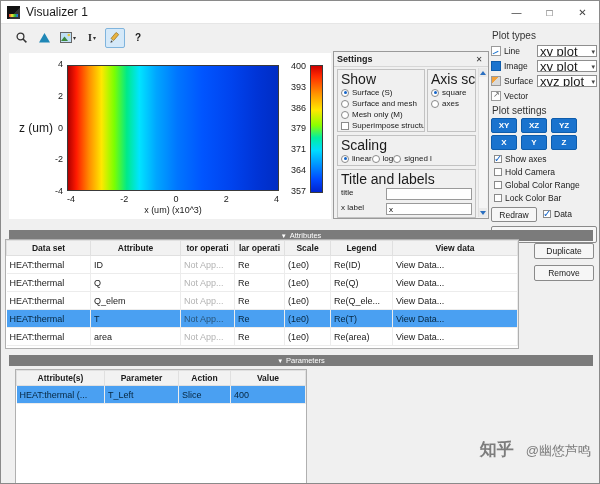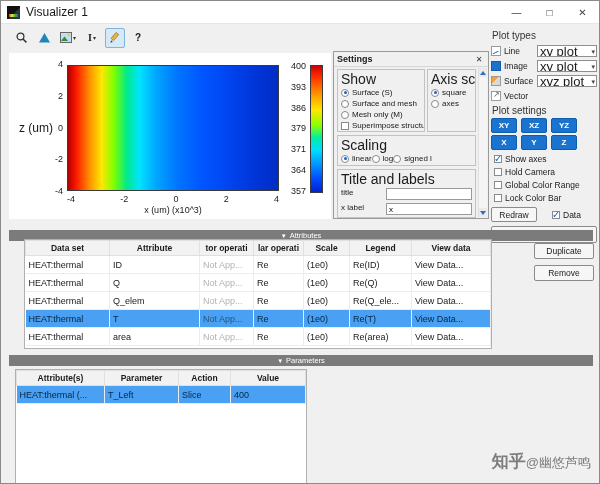--- a/index.html
+++ b/index.html
@@ -66,39 +66,39 @@
   .pt-icon.line::after{content:"";position:absolute;left:1px;top:5px;width:6px;height:2px;border-top:1.5px solid #1a73ce;transform:rotate(-25deg)}
   .pt-icon.surface{background:linear-gradient(135deg,#f3a33c 40%,#d9d9d9 40%)}
   .pt-icon.vector::after{content:"↗";position:absolute;left:1px;top:-2px;font-size:8px;color:#666}
   .pt-label{width:30px;flex:none}
   .psel{flex:1;height:12px;background:#fff;border:1px solid #8f8f8f;font-size:13px;padding:0 8px 0 2px;position:relative;white-space:nowrap;overflow:hidden;line-height:11px}
   .psel::after{content:"▾";position:absolute;right:1px;top:0;font-size:7px;color:#444}
   .btn-row{display:flex;gap:4px;margin:2px 0}
   .bbtn{width:26px;height:15px;background:#1a73ce;border:1px solid #0e5cab;border-radius:2px;color:#fff;font-size:8px;font-weight:bold;display:flex;align-items:center;justify-content:center}
   .ck-row{display:flex;align-items:center;gap:3px;height:13px;font-size:8.5px}
   .sbtn{background:#f6f6f6;border:1px solid #8a8a8a;border-radius:2px;font-size:8.5px;display:flex;align-items:center;justify-content:center}
-  .redraw-row{display:flex;align-items:center;gap:12px;margin-top:3px}
+  .redraw-row{display:flex;gap:3px;margin-top:3px}
   .redraw{width:46px;height:15px}
   .pnw{width:100%;height:17px;margin-top:4px}
   
   .secbar{position:absolute;left:8px;width:584px;height:11px;background:#7b7b7b;color:#fff;font-size:7.5px;display:flex;align-items:center;justify-content:center;gap:3px}
   .secbar .g{font-size:6px}
   
   .tblwrap{position:absolute;background:#fff;border:1px solid #b0b0b0;overflow:hidden}
-  .attr-wrap{left:23px;top:238px;width:468px;height:110px}
+  .attr-wrap{left:4px;top:238px;width:514px;height:110px}
   .param-wrap{left:14px;top:368px;width:292px;height:137px}
   table.grid{border-collapse:collapse;width:100%;table-layout:fixed;font-size:9px}
   .grid th{background:#f2f2f2;border:1px solid #e0e0e0;font-size:8.5px;font-weight:bold;height:15px;padding:0 2px;overflow:hidden;white-space:nowrap}
   .grid td{height:18px;border-right:1px solid #ececec;border-bottom:1px solid #ececec;padding:0 3px;overflow:hidden;white-space:nowrap}
   .grid tr.selected td{background:#4aa0f2;color:#06263f}
   .grid td.muted{color:#b3b3b3}
   .grid tr.selected td.muted{color:#29567c}
   .side-btn{position:absolute;left:533px;width:60px;height:16px}
   
-  .watermark{position:absolute;right:8px;bottom:10px;color:#7d7d7d;display:flex;align-items:baseline;gap:0}
+  .watermark{position:absolute;right:8px;bottom:22px;color:#7d7d7d;display:flex;align-items:baseline;gap:12px}
   .wm-brand{font-size:17px;font-weight:bold}
   .wm-handle{font-size:13px}
 </style>
 </head>
 <body>
 
 <div class="titlebar">
   <div class="app-icon"></div>
   <span class="win-title">Visualizer 1</span>
   <div class="win-controls">

